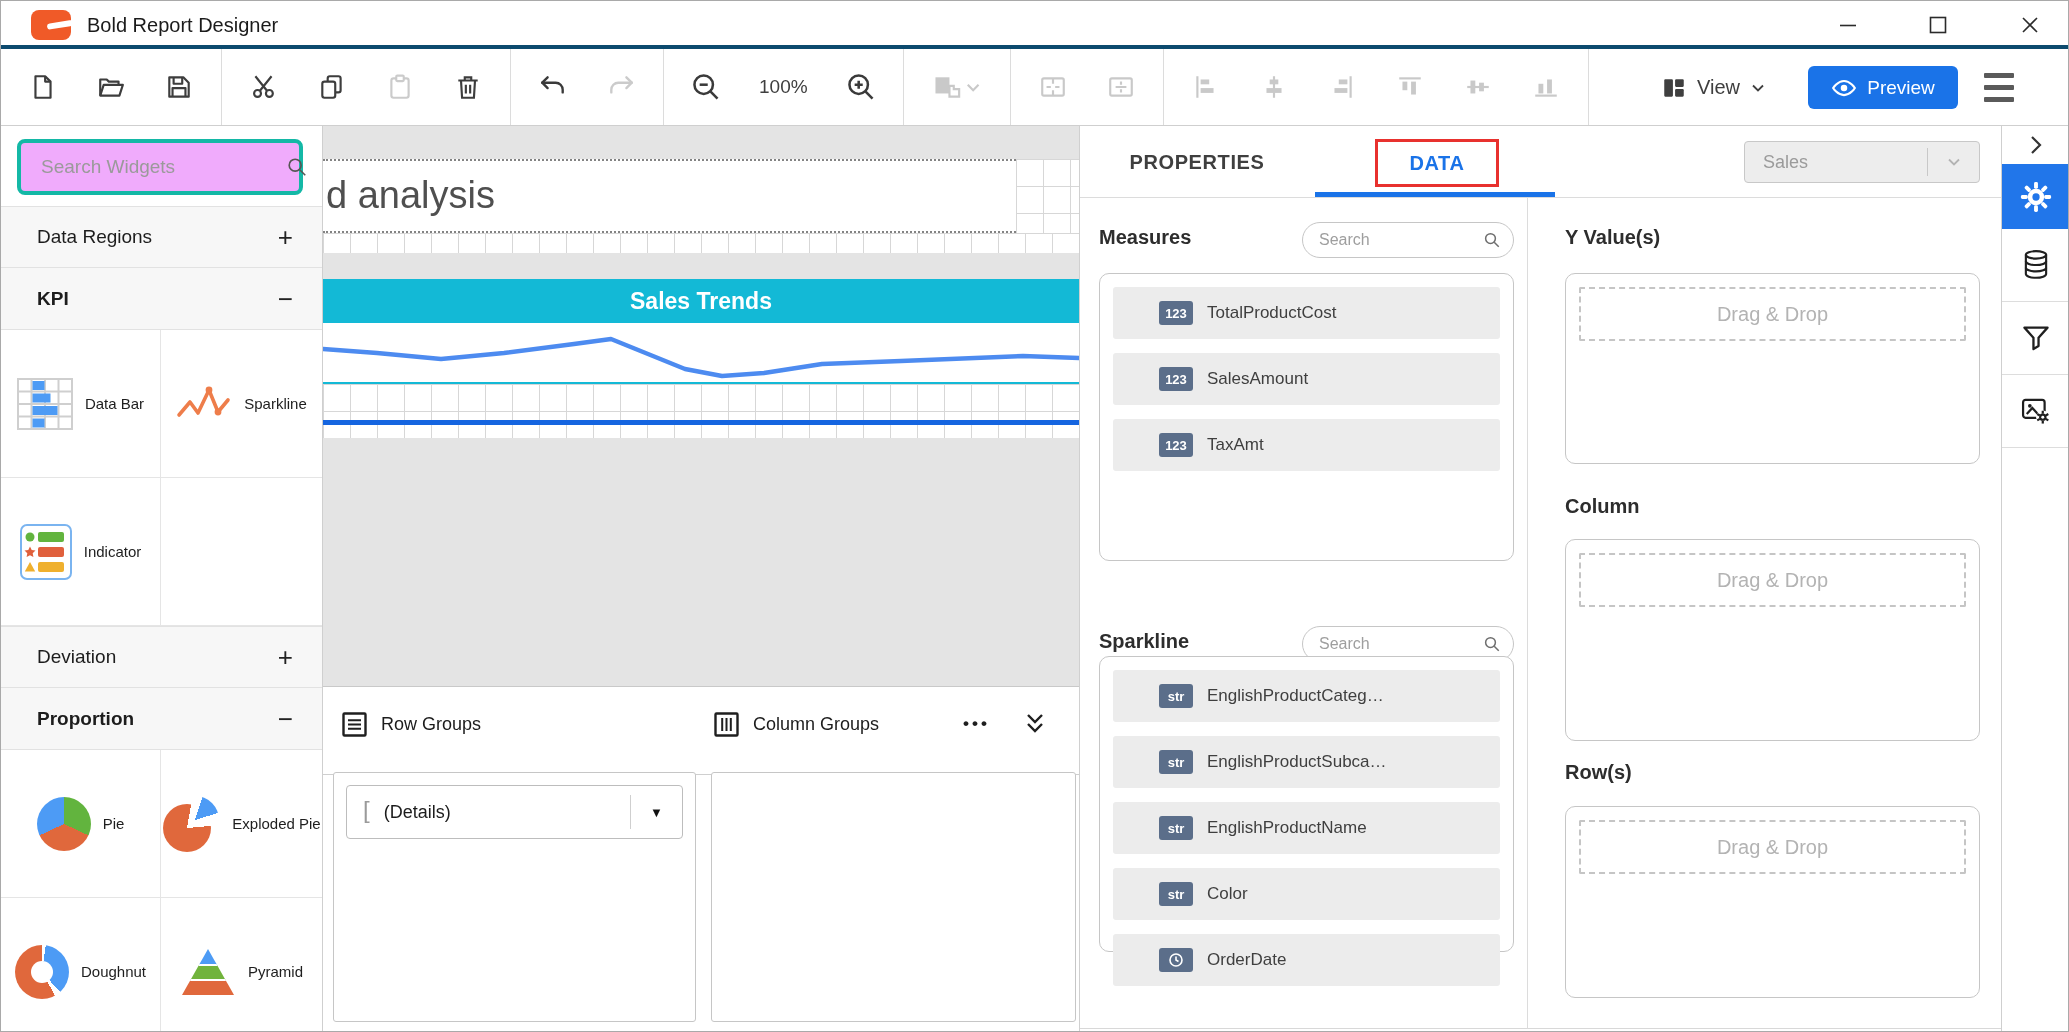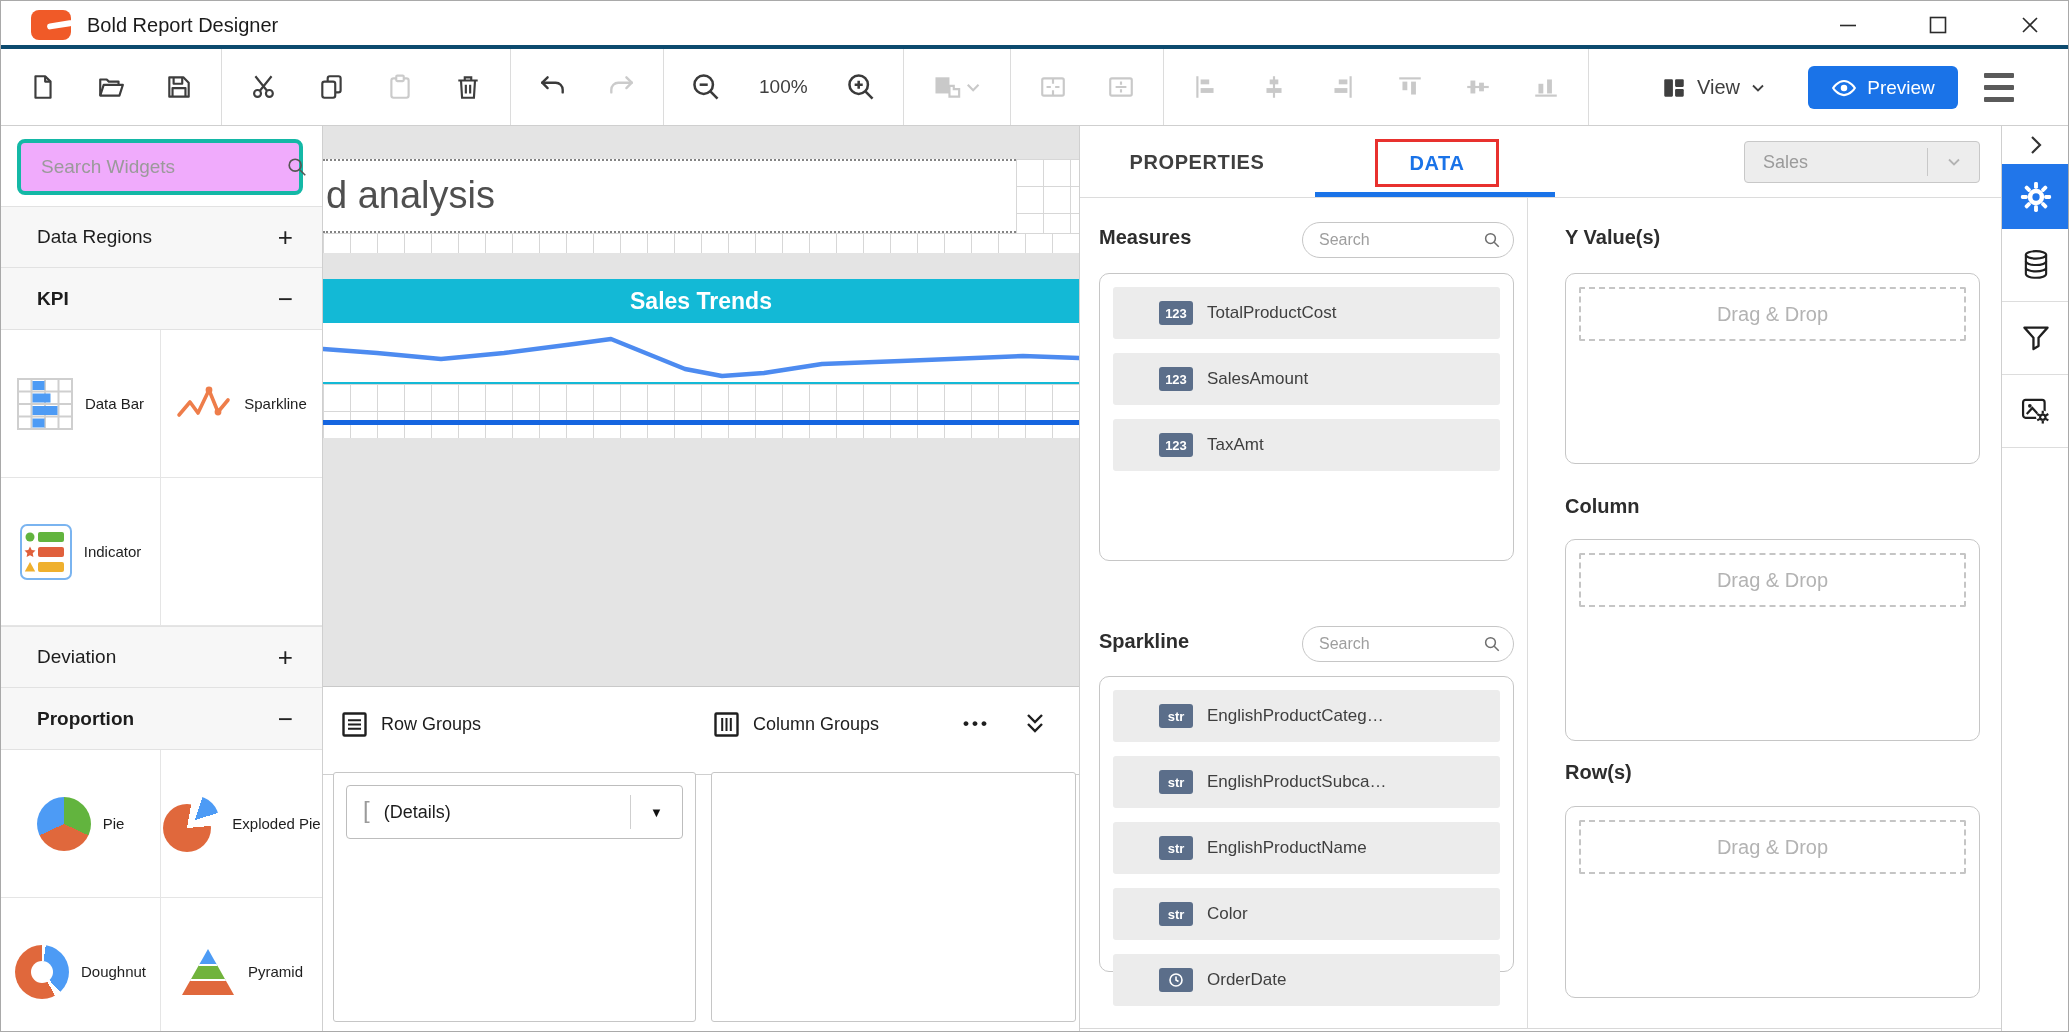--- a/index.html
+++ b/index.html
@@ -506,21 +506,21 @@
       <div class="fheading" style="left:19px;top:432px">Sparkline</div>
       <div class="fsearch" style="left:222px;top:428px">
         <input type="text" placeholder="Search" style="">
         <span class="sicon">
             <svg width="18" height="18" viewBox="0 0 24 24" fill="none" stroke="#6e6e6e" stroke-width="2">
               <circle cx="10" cy="10" r="6.5"></circle>
               <path d="M15 15l6 6"></path>
             </svg>
           </span>
       </div>
-      <div class="fieldbox" style="top:478px;height:296px">
+      <div class="fieldbox" style="top:458px;height:296px">
         <div class="fitem">
           <span class="fbadge">str</span>
           <span class="fname">EnglishProductCateg…</span>
         </div>
         <div class="fitem">
           <span class="fbadge">str</span>
           <span class="fname">EnglishProductSubca…</span>
         </div>
         <div class="fitem">
           <span class="fbadge">str</span>

